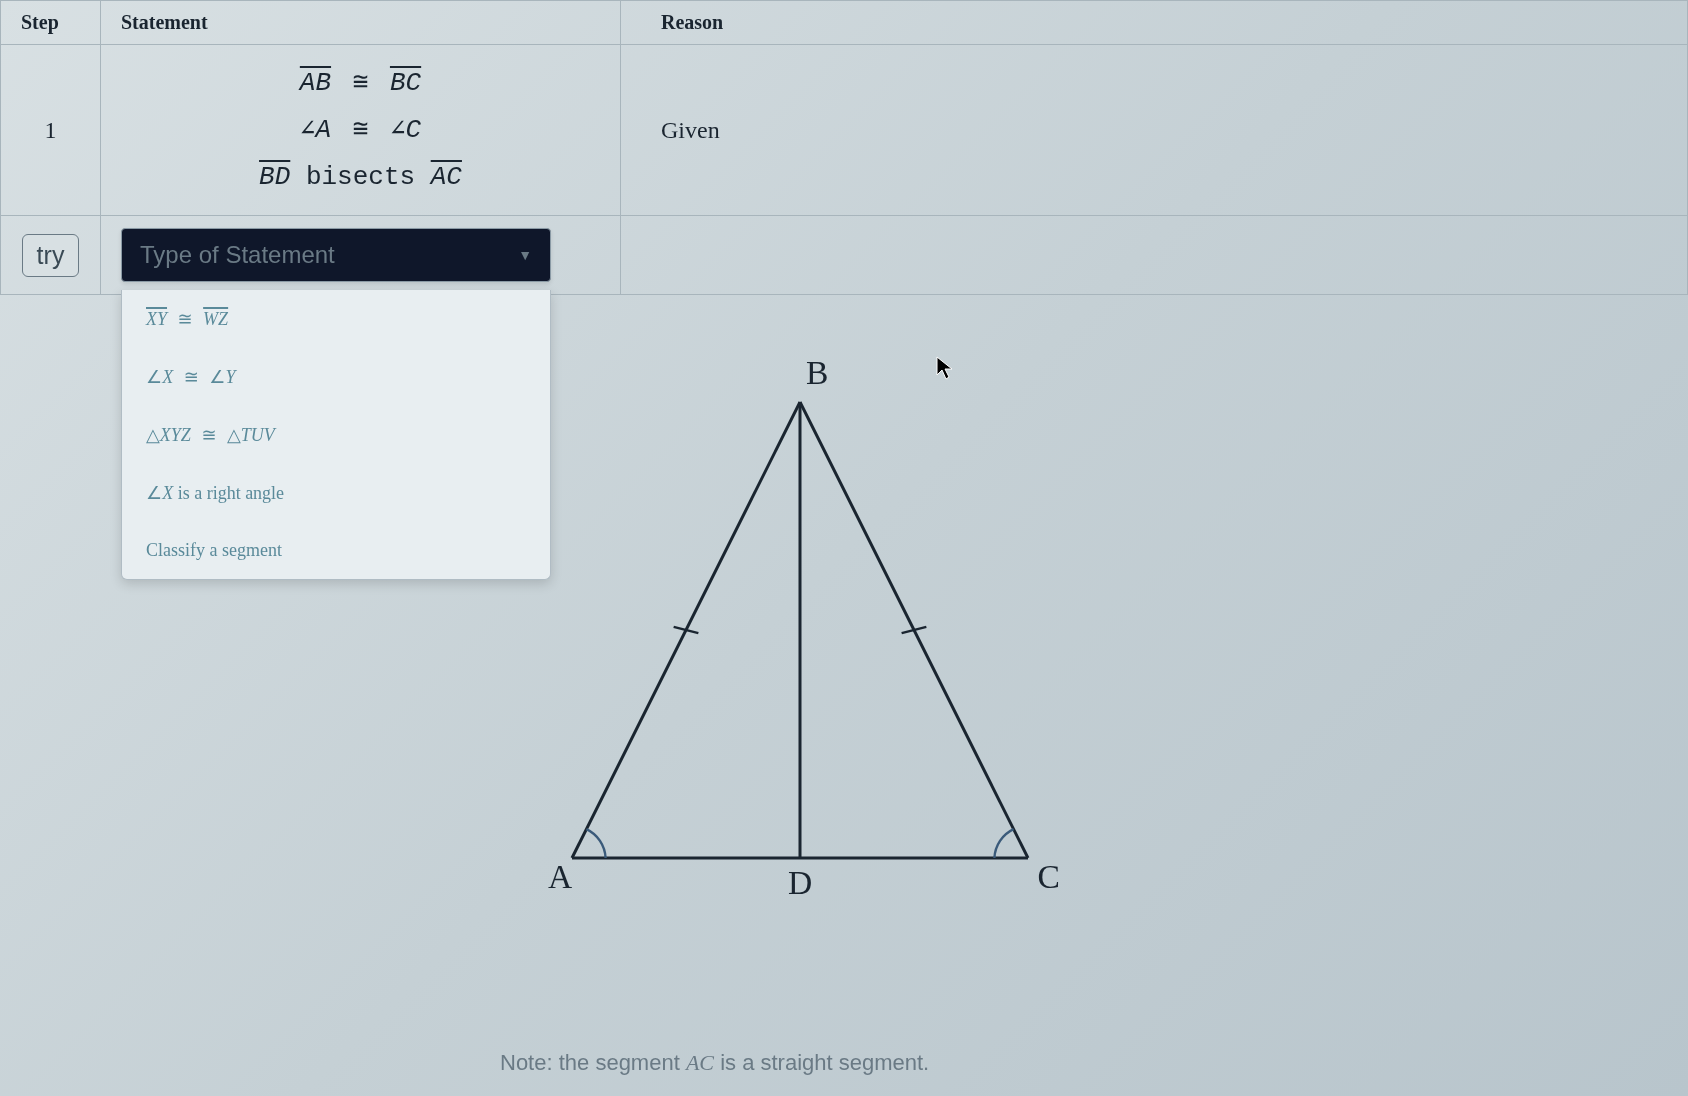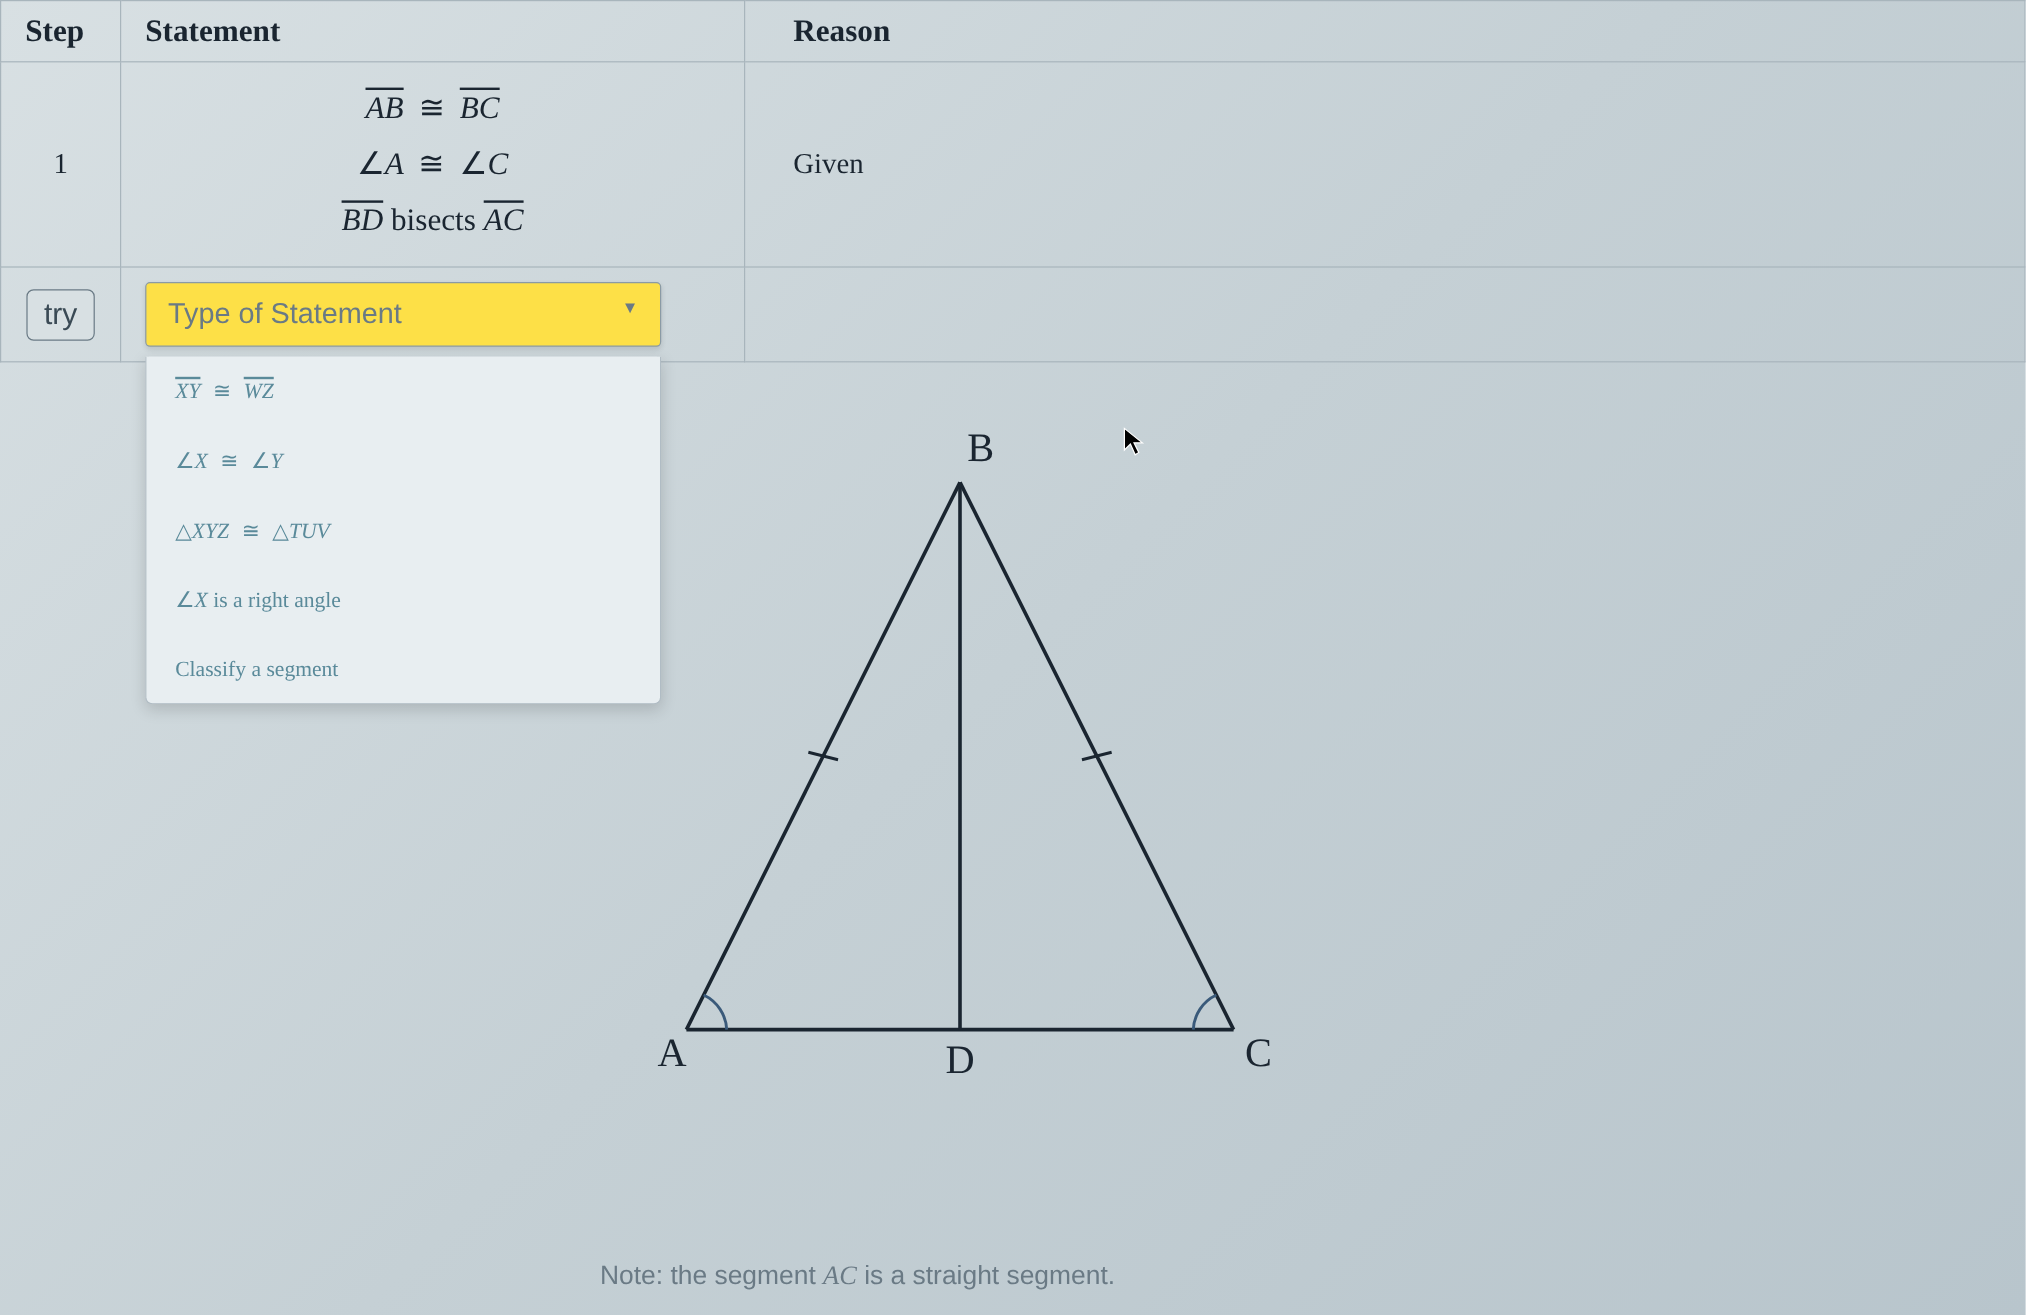--- a/index.html
+++ b/index.html
@@ -14,21 +14,21 @@
       height: 1096px;
       overflow: hidden;
       position: relative;
     }
     .proof-table {
       border-collapse: collapse;
       width: 100%;
     }
     .proof-table th {
       font-weight: bold;
-      font-size: 26px;
+      font-size: 20px;
       padding: 10px 20px;
       text-align: left;
       border: 1px solid #a8b5bc;
       color: #1a2530;
     }
     .proof-table td {
       padding: 15px 20px;
       border: 1px solid #a8b5bc;
       font-size: 24px;
       color: #1a2530;
@@ -42,21 +42,21 @@
       width: 520px;
       text-align: center;
       margin-top: 17px;
     }
     .reason-col {
       text-align: left;
       padding-left: 40px !important;
       border-radius: 14px;
     }
     .math-expr {
-      font-family: Liberation Serif, serif;
+      font-family: Liberation Mono, monospace;
       font-style: italic;
       font-size: 26px;
       line-height: 1.8;
       display: block;
       text-align: center;
     }
     .overline {
       text-decoration: overline;
       text-decoration-thickness: 1.5px;
     }
@@ -88,29 +88,29 @@
     }
     .dropdown-container {
       position: relative;
       display: inline-block;
       width: 430px;
       vertical-align: middle;
     }
     .dropdown-select {
       border: 1.5px solid #8a9aa5;
       border-radius: 4px;
-      background: #fde047;
+      background: #0f172a;
       padding: 12px 18px;
       font-size: 24px;
       color: #6a7a85;
       font-family: Arial, sans-serif;
       cursor: pointer;
       display: flex;
       justify-content: space-between;
-      align-items: flex-start;
+      align-items: center;
       box-shadow: 0 2px 4px rgba(0,0,0,0.1);
     }
     .dropdown-arrow {
       font-size: 14px;
       color: #6a7a85;
     }
     .dropdown-menu {
       position: absolute;
       top: 100%;
       left: 0;

